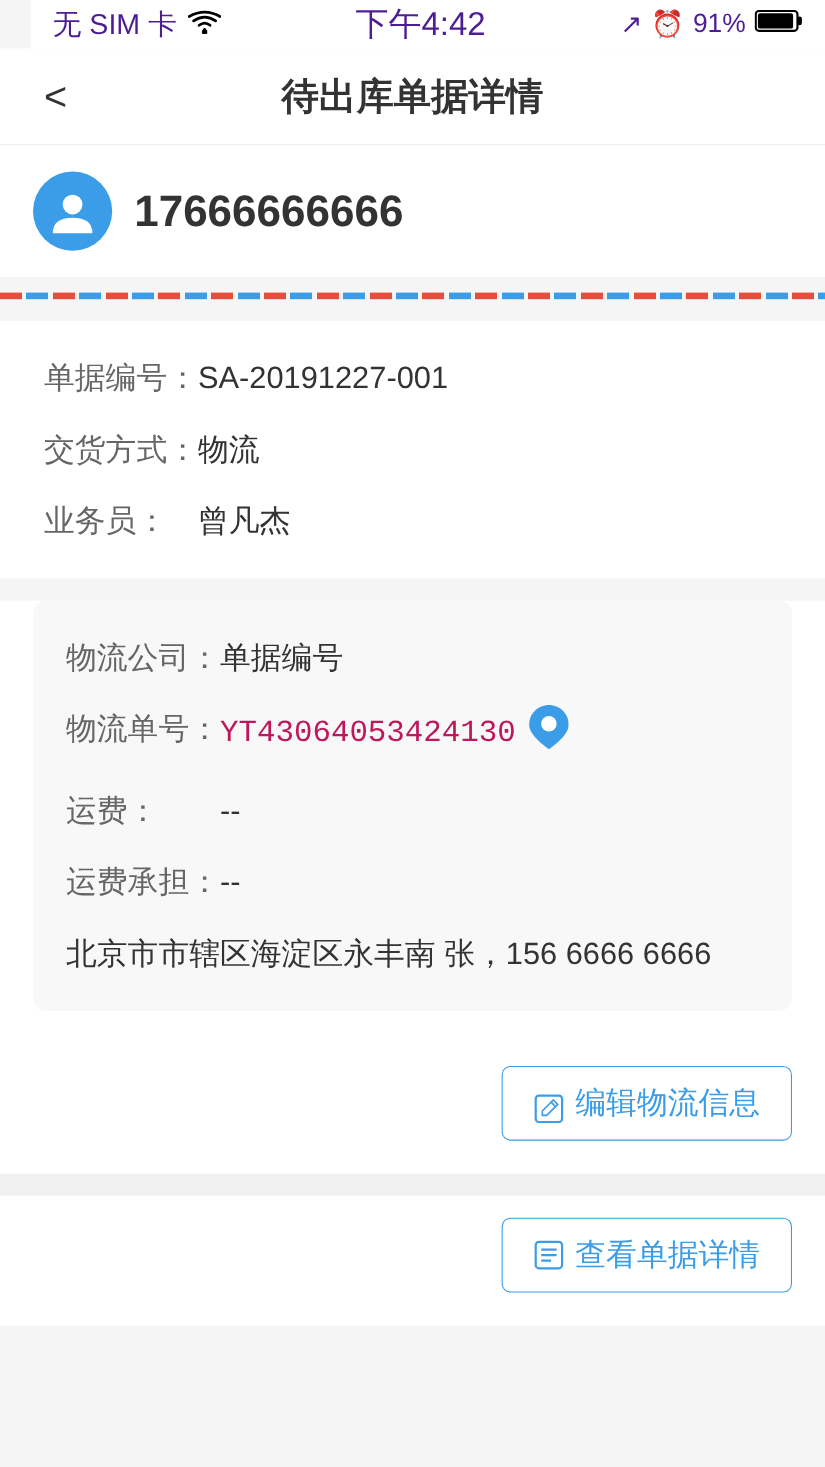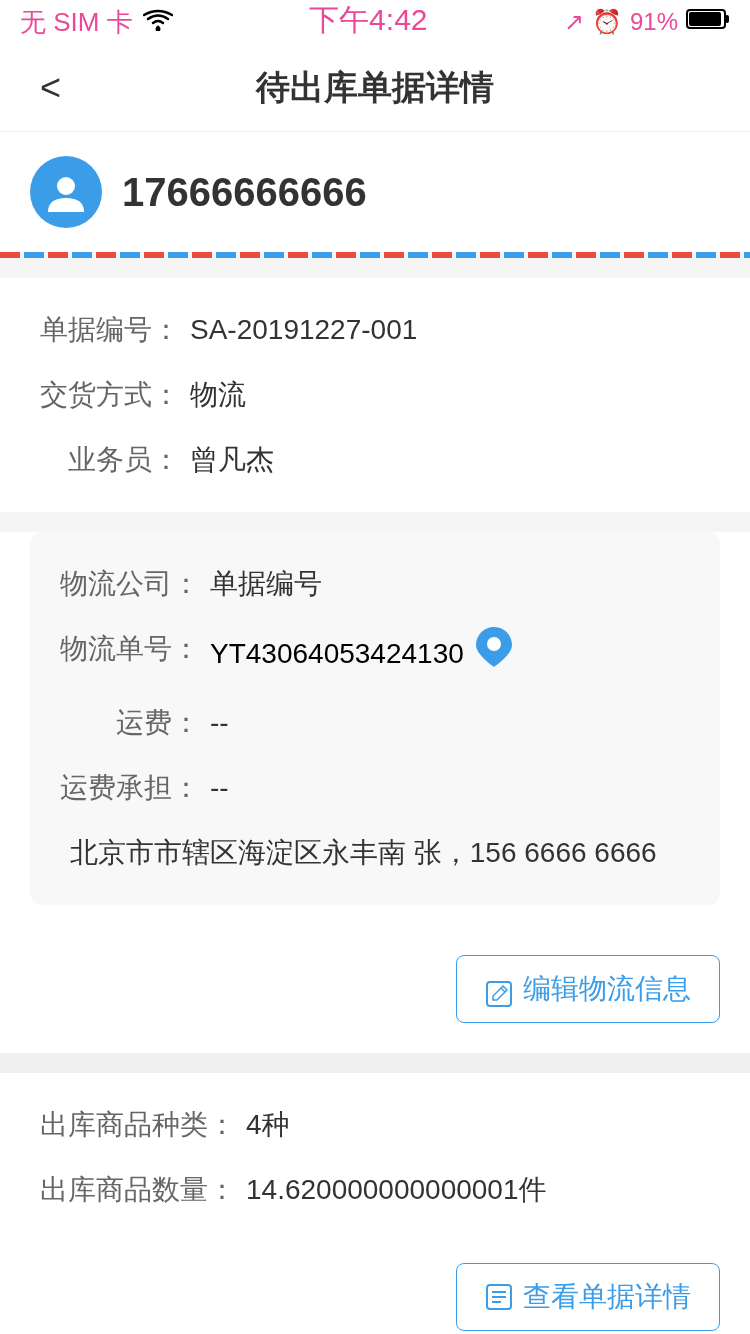--- a/index.html
+++ b/index.html
@@ -11,24 +11,26 @@
       background: #f5f5f5;
       font-size: 28px;
       color: #333;
     }
 
     
     .status-bar {
       background: #fff;
       height: 44px;
       display: flex;
+      align-items: center;
       justify-content: space-between;
       padding: 0 20px;
       font-size: 26px;
-      color: #ec4899;
+      color: #4c1d95;
+      margin-left: 28px;
     }
     .status-left { display: flex; align-items: center; gap: 10px; }
     .status-right { display: flex; align-items: center; gap: 8px; font-size: 24px; }
 
     
     .nav-bar {
       background: #fff;
       height: 88px;
       display: flex;
       align-items: center;
@@ -51,21 +53,21 @@
       color: #333;
     }
 
     
     .customer-header {
       background: #fff;
       padding: 24px 30px;
       display: flex;
       align-items: center;
       gap: 20px;
-      margin-bottom: 0;
+      margin-bottom: 14px;
     }
     .avatar-icon {
       width: 72px;
       height: 72px;
       border-radius: 50%;
       background: #3b9de8;
       display: flex;
       align-items: center;
       justify-content: center;
       color: #fff;
@@ -101,27 +103,26 @@
       display: flex;
       align-items: flex-start;
       margin-bottom: 20px;
       line-height: 1.6;
     }
     .info-row:last-child { margin-bottom: 0; }
     .info-label {
       color: #666;
       font-size: 28px;
       min-width: 140px;
-      text-align: right;
+      text-align: left;
       flex-shrink: 0;
     }
     .info-value {
       color: #333;
       font-size: 28px;
-      margin-left: 10px;
       flex: 1;
     }
     .info-value-with-icon {
       display: flex;
       align-items: center;
       gap: 12px;
     }
 
     
     .logistics-card {
@@ -263,21 +264,21 @@
 
     <div style="background:#fff; padding: 0 30px 10px;">
       <div class="logistics-card">
         <div class="info-row">
           <span class="info-label">物流公司：</span>
           <span class="info-value">单据编号</span>
         </div>
         <div class="info-row">
           <span class="info-label">物流单号：</span>
           <span class="info-value info-value-with-icon">
-            <span style="color:#000000;">YT43064053424130</span>
+            <span style="color:#be185d;font-family:Liberation Mono, monospace;">YT43064053424130</span>
             <span>
               <svg width="36" height="40" viewBox="0 0 36 40">
                 <path d="M18 0 C8 0 0 8 0 18 C0 28 18 40 18 40 C18 40 36 28 36 18 C36 8 28 0 18 0Z" fill="#3b9de8"></path>
                 <circle cx="18" cy="17" r="7" fill="#fff"></circle>
               </svg>
             </span>
           </span>
         </div>
         <div class="info-row">
           <span class="info-label">运费：</span>
@@ -299,30 +300,20 @@
           <rect x="2" y="2" width="24" height="24" rx="3" stroke="#3b9de8" stroke-width="2" fill="none"></rect>
           <path d="M8 20 L8 16 L18 6 L22 10 L12 20 Z" stroke="#3b9de8" stroke-width="1.5" fill="none"></path>
           <path d="M16 8 L20 12" stroke="#3b9de8" stroke-width="1.5"></path>
         </svg>
         <span>编辑物流信息</span>
       </div>
     </div>
 
     <div class="gray-divider"></div>
 
-    <div class="goods-section">
-      <div class="info-row">
-        <span class="info-label">出库商品种类：</span>
-        <span class="info-value">4种</span>
-      </div>
-      <div class="info-row">
-        <span class="info-label">出库商品数量：</span>
-        <span class="info-value">14.620000000000001件</span>
-      </div>
-    </div>
 
     <div class="view-detail-btn">
       <div class="view-detail-btn-inner">
         <svg width="28" height="28" viewBox="0 0 28 28" fill="none">
           <rect x="2" y="2" width="24" height="24" rx="3" stroke="#3b9de8" stroke-width="2" fill="none"></rect>
           <line x1="7" y1="9" x2="21" y2="9" stroke="#3b9de8" stroke-width="2"></line>
           <line x1="7" y1="14" x2="21" y2="14" stroke="#3b9de8" stroke-width="2"></line>
           <line x1="7" y1="19" x2="16" y2="19" stroke="#3b9de8" stroke-width="2"></line>
         </svg>
         <span>查看单据详情</span>

